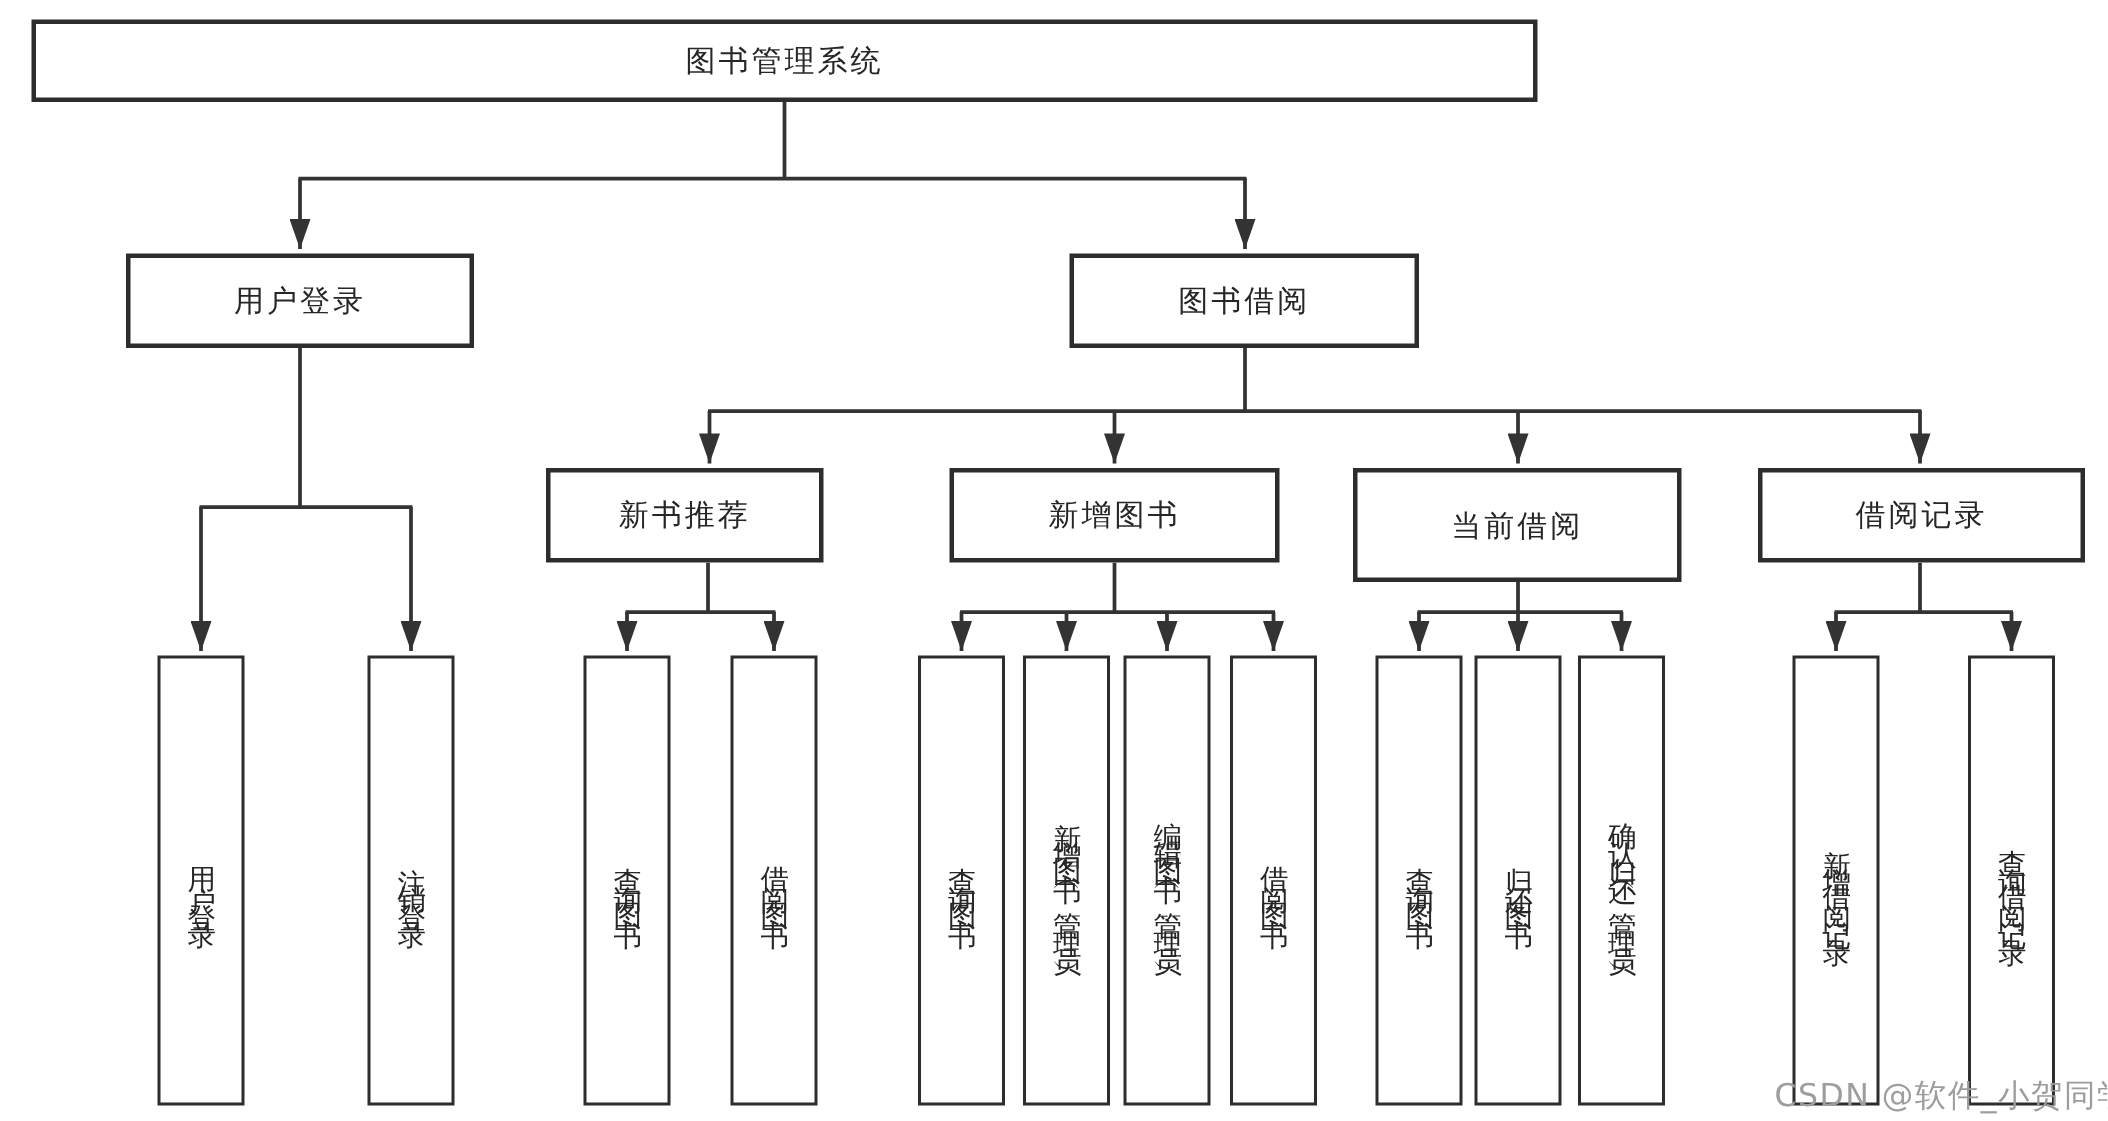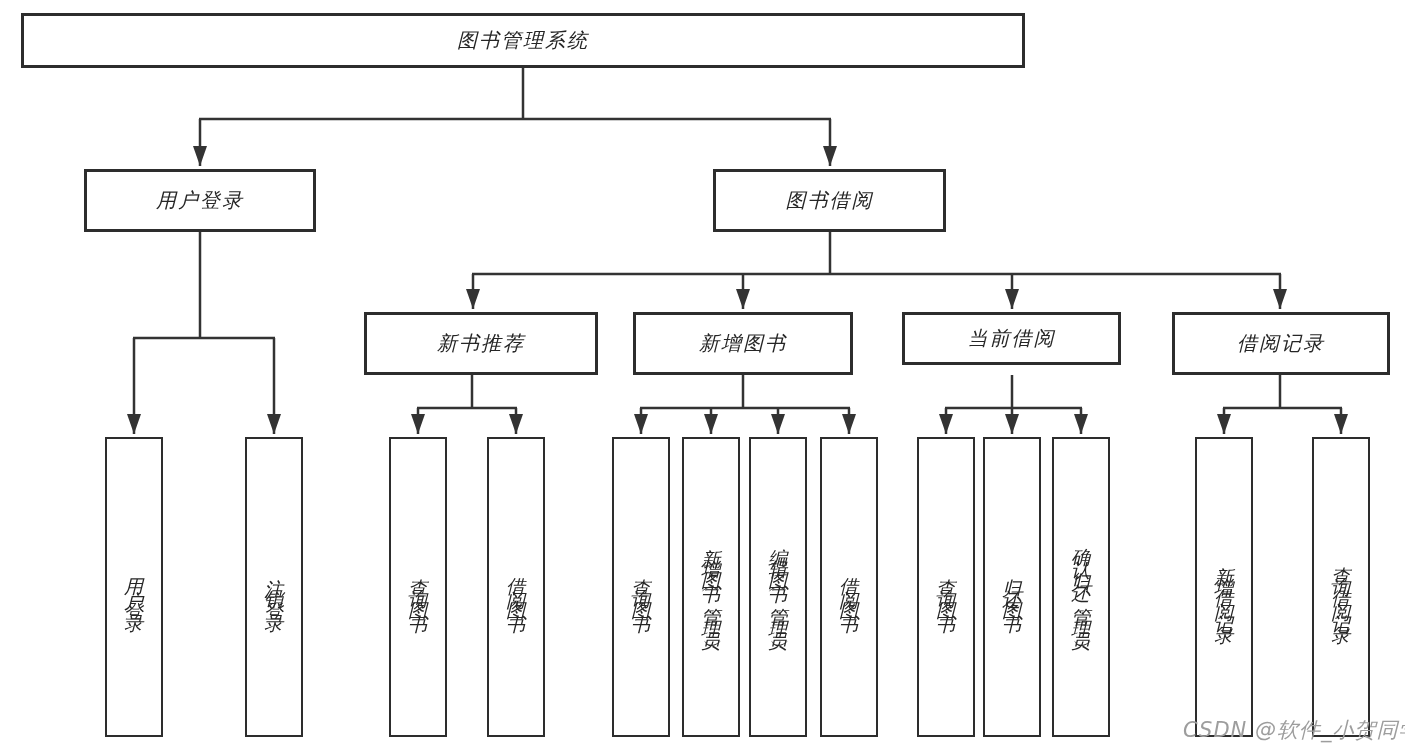--- a/index.html
+++ b/index.html
@@ -4,21 +4,20 @@
 <style>
   * { box-sizing: border-box; margin: 0; padding: 0; }
   html, body { background: #ffffff; }
   .stage {
     position: relative;
     width: 1405px;
     height: 747px;
     background: #ffffff;
     font-family: "DejaVu Sans", sans-serif;
     overflow: hidden;
-    font-style: italic;
   }
   svg.connectors {
     position: absolute;
     left: 0; top: 0;
     width: 1405px; height: 747px;
   }
   .node {
     position: absolute;
     background: #ffffff;
     border: 3px solid #2d2d2d;
@@ -114,23 +113,23 @@
       <line x1="1224" y1="408" x2="1224" y2="434" marker-end="url(#arrow)"></line>
       <line x1="1341" y1="408" x2="1341" y2="434" marker-end="url(#arrow)"></line>
     </g>
   </svg>
 
   <div class="node h" style="left:21px; top:13px; width:1004px; height:55px;">图书管理系统</div>
 
   <div class="node h" style="left:84px; top:169px; width:232px; height:63px;">用户登录</div>
   <div class="node h" style="left:713px; top:169px; width:233px; height:63px;">图书借阅</div>
 
-  <div class="node h" style="left:364px; top:312px; width:234px; height:63px;">新书推荐</div>
+  <div class="node h" style="left:364px; top:312px; width:185px; height:63px;">新书推荐</div>
   <div class="node h" style="left:633px; top:312px; width:220px; height:63px;">新增图书</div>
-  <div class="node h" style="left:902px; top:312px; width:219px; height:53px;">当前借阅</div>
+  <div class="node h" style="left:902px; top:312px; width:219px; height:76px;">当前借阅</div>
   <div class="node h" style="left:1172px; top:312px; width:218px; height:63px;">借阅记录</div>
 
   <div class="node v" style="left:105px;">
     <span class="vtext">用户登录</span>
   </div>
   <div class="node v" style="left:245px;">
     <span class="vtext">注销登录</span>
   </div>
 
   <div class="node v" style="left:389px;">

